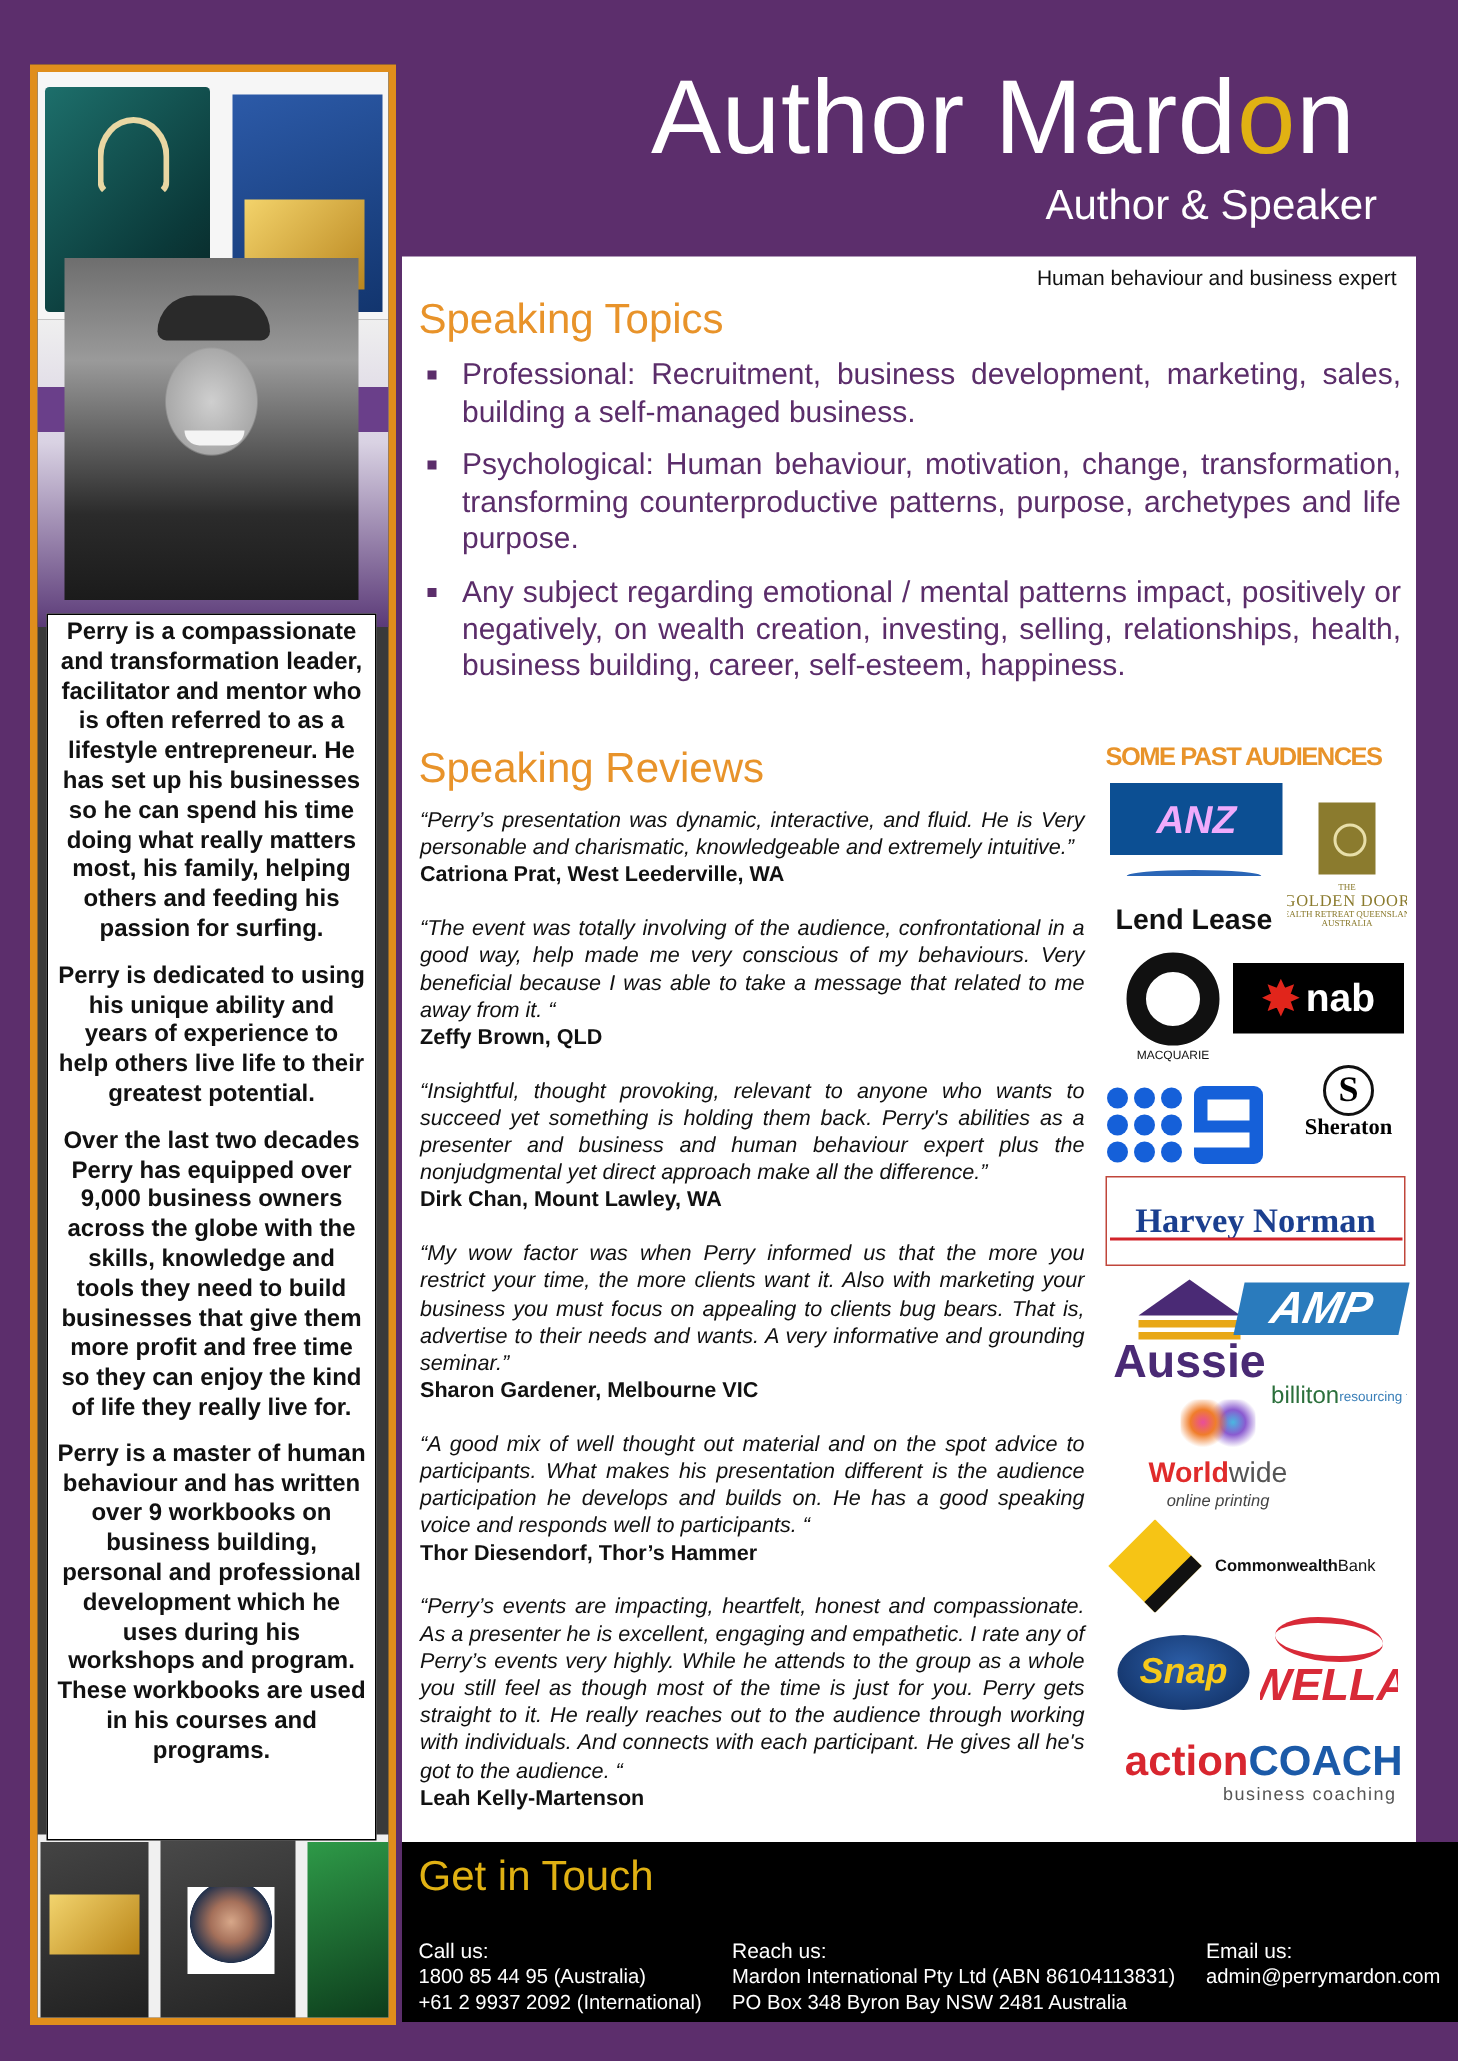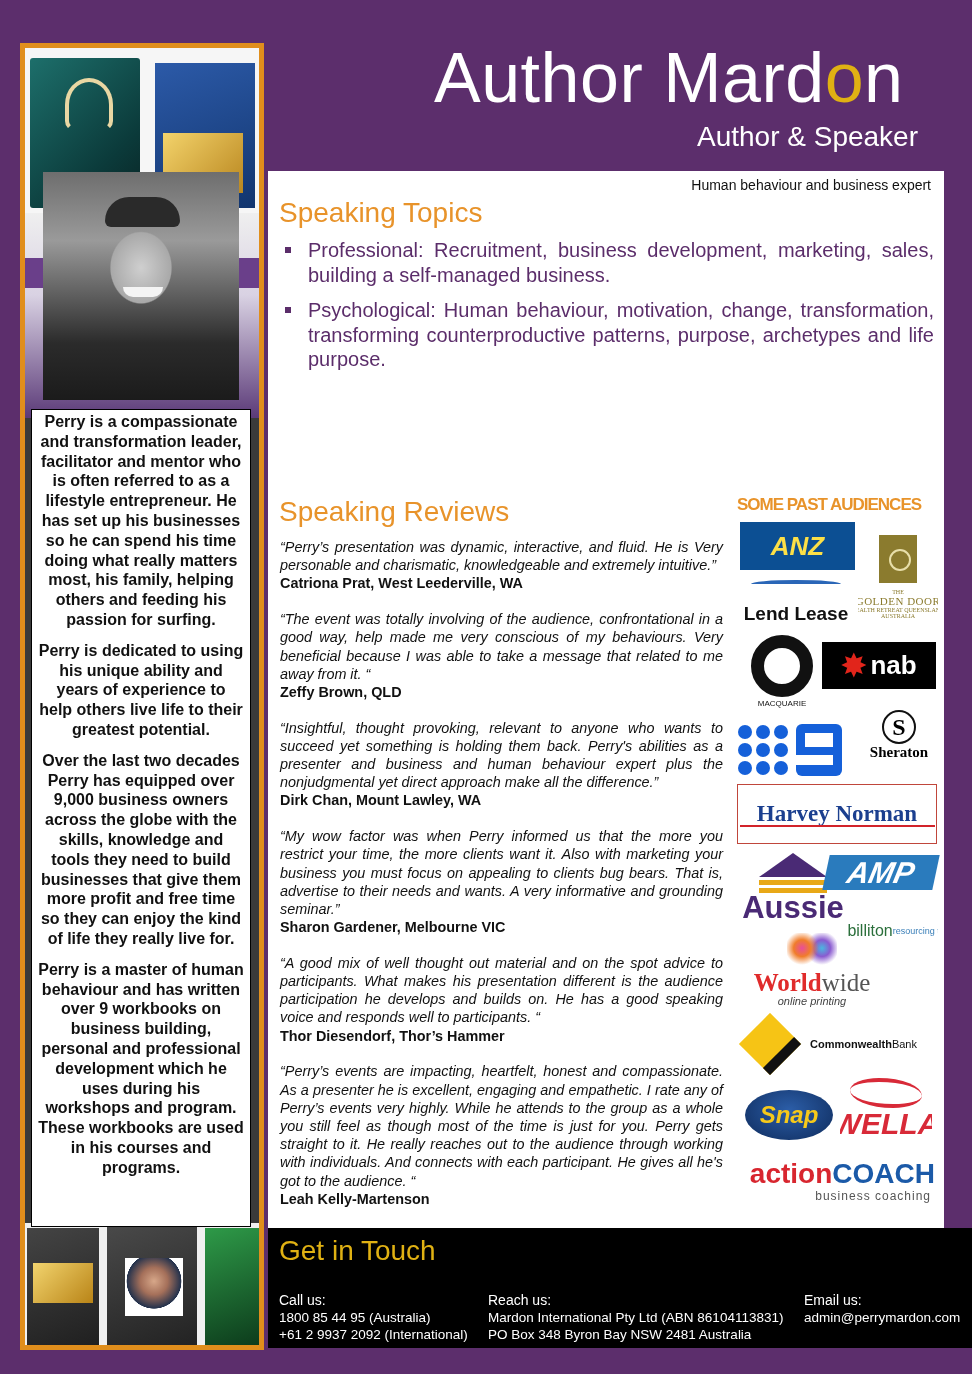--- a/index.html
+++ b/index.html
@@ -47,21 +47,21 @@
   #reviews-title { top: 325px; }
   #reviews { position: absolute; left: 12px; top: 367px; width: 443px; }
   .review { margin-bottom: 17.5px; }
   .review .q { font-style: italic; font-size: 14.4px; line-height: 18.2px; color: #111; text-align: justify; }
   .review .a { font-weight: bold; font-size: 14.4px; line-height: 18.2px; color: #111; }
 
   
   #aud-title { position: absolute; left: 737px; top: 495px; color: #e8932a; font-size: 17px; font-weight: bold; letter-spacing: -1px; white-space: nowrap; }
   .logo { position: absolute; display: flex; align-items: center; justify-content: center; overflow: hidden; }
   .logo span { white-space: nowrap; }
-  #logo-anz { left: 740px; top: 522px; width: 115px; height: 48px; background: #0c4f93; color: #fde047; font-weight: bold; font-style: italic; font-size: 26px; }
+  #logo-anz { left: 740px; top: 522px; width: 115px; height: 48px; background: #0c4f93; color: #f0abfc; font-weight: bold; font-style: italic; font-size: 26px; }
   #logo-golden { left: 858px; top: 522px; width: 80px; height: 110px; flex-direction: column; color: #8b7b2e; font-family: "Liberation Serif", serif; }
   #logo-golden .door { width: 38px; height: 48px; background: #8b7b2e; margin-bottom: 6px; position: relative; }
   #logo-golden .door::after { content: ""; position: absolute; left: 10px; top: 14px; width: 18px; height: 18px; border-radius: 50%; border: 2px solid #e8dfa9; }
   #logo-golden .t1 { font-size: 11px; letter-spacing: 0.5px; }
   #logo-golden .t2 { font-size: 6px; }
   #logo-lendlease { left: 742px; top: 580px; width: 108px; height: 45px; flex-direction: column; font-weight: bold; font-size: 19px; color: #111; justify-content: space-between; }
   #logo-lendlease .arc { width: 90px; height: 8px; border-top: 4px solid #2a66b7; border-radius: 50% 50% 0 0; margin-bottom: 4px; }
   #logo-macquarie { left: 743px; top: 632px; width: 78px; height: 78px; flex-direction: column; }
   #logo-macquarie .ring { width: 62px; height: 62px; border-radius: 50%; border: 13px solid #111; background: #fff; }
   #logo-macquarie span { font-size: 8px; color: #111; margin-top: 2px; }
@@ -82,21 +82,21 @@
   #logo-aussie .roof { width: 0; height: 0; border-left: 34px solid transparent; border-right: 34px solid transparent; border-bottom: 24px solid #4a2a75; }
   #logo-aussie .bar { width: 68px; height: 5px; background: #e8a817; margin-top: 3px; }
   #logo-aussie span { color: #4a2a75; font-weight: bold; font-size: 31px; line-height: 30px; }
   #logo-amp { left: 826px; top: 855px; width: 110px; height: 35px; background: #2a7bbd; color: #fff; font-weight: bold; font-style: italic; font-size: 30px; transform: skewX(-12deg); }
   #logo-bhp { left: 848px; top: 900px; width: 90px; height: 62px; flex-direction: row; }
   #logo-bhp .mark { color: #e5591f; font-size: 18px; font-weight: bold; letter-spacing: -2px; }
   #logo-bhp .n { color: #2b6f3b; font-size: 16px; }
   #logo-bhp .t { color: #3a7fb8; font-size: 9px; }
   #logo-worldwide { left: 748px; top: 930px; width: 128px; height: 80px; flex-direction: column; }
   #logo-worldwide .fly { width: 50px; height: 38px; background: radial-gradient(circle at 30% 40%,#e94d9b 0,#f07d2b 20%,transparent 40%),radial-gradient(circle at 70% 40%,#4ab7e0 0,#8a5bd0 20%,transparent 40%); }
-  #logo-worldwide .w { color: #e02b2b; font-weight: bold; font-size: 25px; line-height: 24px; font-family: Liberation Serif, serif; }
+  #logo-worldwide .w { color: #e02b2b; font-weight: bold; font-size: 19px; line-height: 24px; }
   #logo-worldwide .w b { color: #555; font-weight: normal; }
   #logo-worldwide .o { color: #444; font-style: italic; font-size: 11px; }
   #logo-cba { left: 738px; top: 1013px; width: 192px; height: 62px; justify-content: flex-start; }
   #logo-cba .dia { width: 44px; height: 44px; background: #f6c415; transform: rotate(45deg); margin: 0 18px 0 10px; border-right: 10px solid #111; }
   #logo-cba span { font-size: 11px; color: #111; }
   #logo-cba span b { font-weight: bold; }
   #logo-snap { left: 745px; top: 1090px; width: 88px; height: 50px; border-radius: 50%; background: radial-gradient(ellipse at 50% 40%,#2c5ea8,#0e2b5c); color: #f6c91a; font-weight: bold; font-style: italic; font-size: 24px; }
   #logo-wella { left: 840px; top: 1075px; width: 92px; height: 68px; flex-direction: column; color: #d82a38; }
   #logo-wella .waves { width: 72px; height: 30px; border-top: 4px solid #d82a38; border-bottom: 4px solid #d82a38; border-radius: 40% 60% 40% 60%; }
   #logo-wella span { font-weight: bold; font-style: italic; font-size: 30px; line-height: 32px; }
@@ -138,20 +138,21 @@
   <p>Over the last two decades Perry has equipped over 9,000 business owners across the globe with the skills, knowledge and tools they need to build businesses that give them more profit and free time so they can enjoy the kind of life they really live for.</p>
   <p>Perry is a master of human behaviour and has written over 9 workbooks on business building, personal and professional development which he uses during his workshops and program. These workbooks are used in his courses and programs.</p>
 </div>
 
 <div id="main">
   <div id="tagline">Human behaviour and business expert</div>
   <div id="topics-title" class="section-title">Speaking Topics</div>
   <ul id="topics">
     <li>Professional: Recruitment, business development, marketing, sales, building a self-managed business.</li>
     <li>Psychological: Human behaviour, motivation, change, transformation, transforming counterproductive patterns, purpose, archetypes and life purpose.</li>
+    <li>Any subject regarding emotional / mental patterns impact, positively or negatively, on wealth creation, investing, selling, relationships, health, business building, career, self-esteem, happiness.</li>
   </ul>
 
   <div id="reviews-title" class="section-title">Speaking Reviews</div>
   <div id="reviews">
     <div class="review">
       <div class="q">“Perry’s presentation was dynamic, interactive, and fluid. He is Very personable and charismatic, knowledgeable and extremely intuitive.”</div>
       <div class="a">Catriona Prat, West Leederville, WA</div>
     </div>
     <div class="review">
       <div class="q">“The event was totally involving of the audience, confrontational in a good way, help made me very conscious of my behaviours. Very beneficial because I was able to take a message that related to me away from it. “</div>

